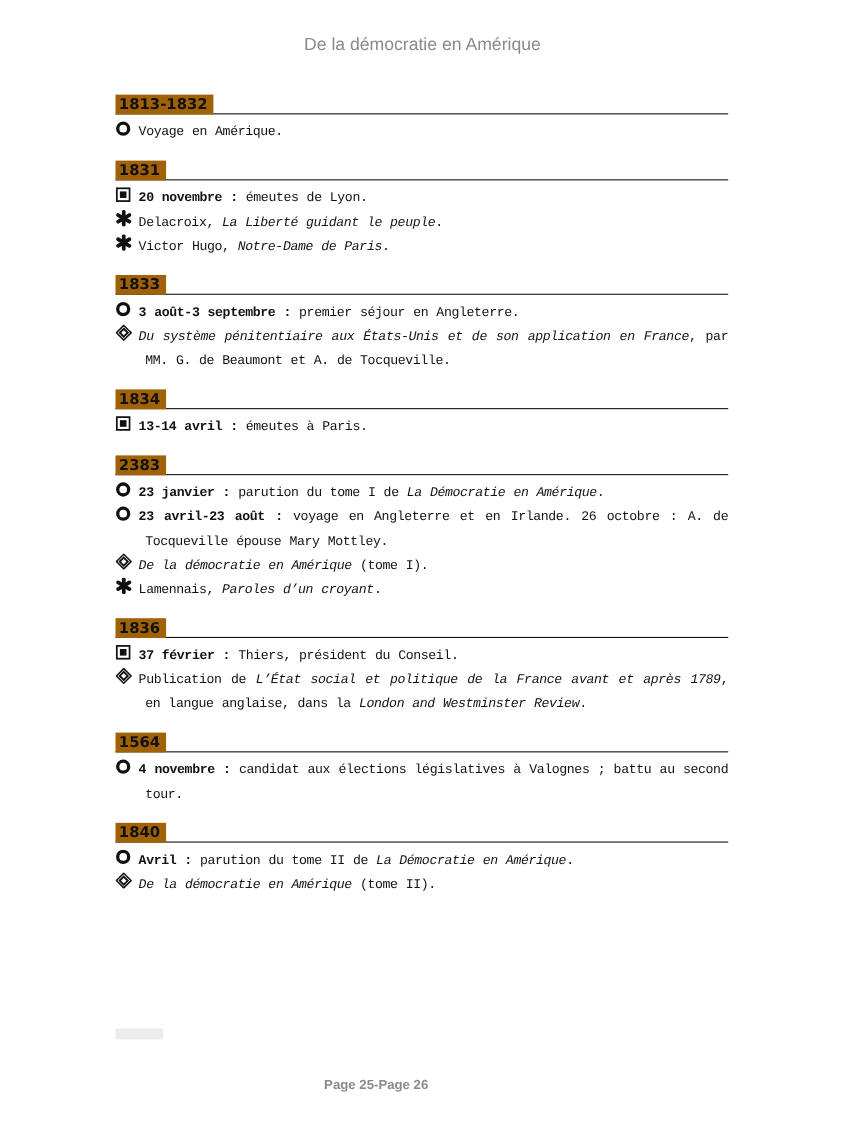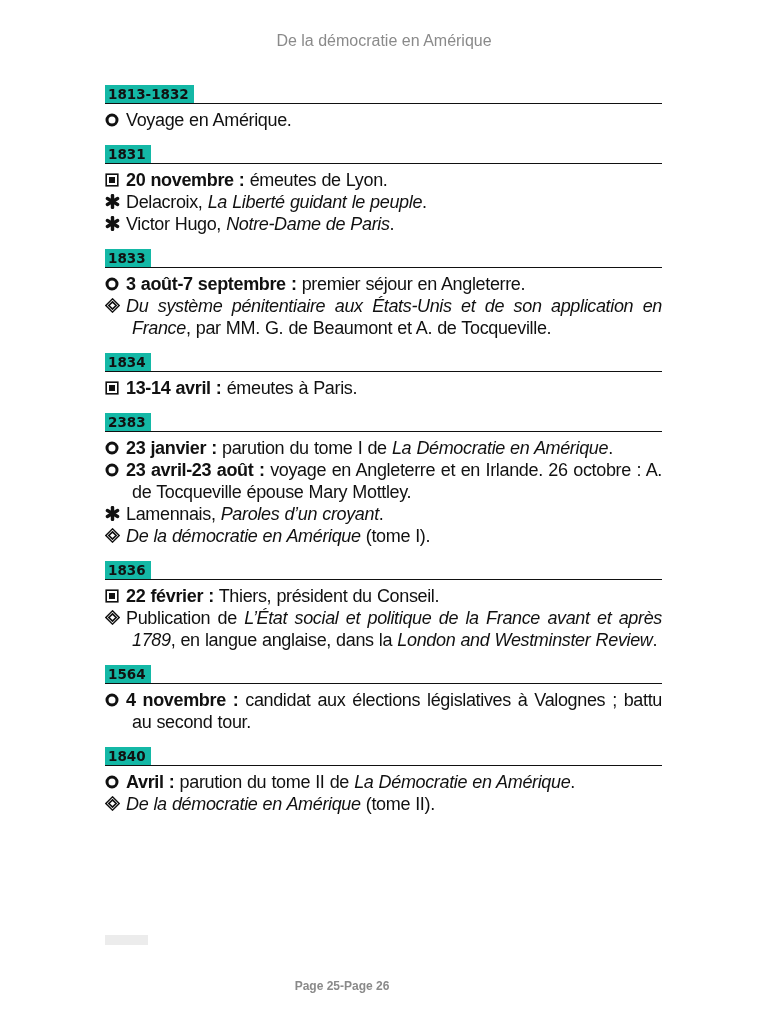--- a/index.html
+++ b/index.html
@@ -1,23 +1,23 @@
 <!DOCTYPE html>
 <html><head>
   <meta charset="utf-8">
   <style>
     html, body { margin: 0; padding: 0; background: #ffffff; }
     body { width: 768px; height: 1024px; position: relative; overflow: hidden; font-family: "DejaVu Sans", sans-serif; color: #111; }
     .running-head { position: absolute; top: 32px; left: 0; width: 768px; text-align: center; font-family: "Liberation Sans", sans-serif; font-size: 16px; color: #8a8a8a; }
     .content { position: absolute; left: 105px; top: 84px; width: 557px; }
     .section { margin-bottom: 13px; }
     .year-head { border-bottom: 1.3px solid #111; height: 19px; position: relative; }
-    .year-label { display: inline-block; background: #14b8a6; padding: 0 5px 0 3px; font-family: "DejaVu Sans", sans-serif; font-weight: bold; font-size: 13.5px; line-height: 18px; color: #111; }
+    .year-label { display: inline-block; background: #a16207; padding: 0 5px 0 3px; font-family: "DejaVu Sans", sans-serif; font-weight: bold; font-size: 13.5px; line-height: 18px; color: #111; }
     .entries { margin-top: 5px; }
-    .entry { position: relative; font-size: 18px; line-height: 22px; padding-left: 27px; text-indent: -27px; text-align: justify; font-family: Liberation Sans, sans-serif; letter-spacing: -0.35px; word-spacing: 0.5px; }
+    .entry { position: relative; font-size: 12px; line-height: 22px; padding-left: 27px; text-indent: -27px; text-align: justify; font-family: Liberation Mono, monospace; letter-spacing: -0.35px; word-spacing: 0.5px; }
     .entry .ico { display: inline-block; width: 21px; text-indent: 0; text-align: left; vertical-align: baseline; }
     .entry b { font-weight: bold; }
     .entry i { font-style: italic; }
     .ico svg { vertical-align: -1px; }
     .empty-tab { position: absolute; left: 105px; top: 935px; width: 43px; height: 10px; background: #ececec; }
     .folio { position: absolute; top: 979px; left: 0; width: 684px; text-align: center; font-family: "Liberation Sans", sans-serif; font-size: 12px; font-weight: bold; color: #8a8a8a; }
   </style>
 </head>
 <body>
 
@@ -53,21 +53,21 @@
                 <line x1="2.2" y1="9.8" x2="11.8" y2="4.2"></line>
               </g>
             </svg></span><span>Victor Hugo, </span><i>Notre-Dame de Paris</i><span>.</span></div>
       </div>
     </div>
     <div class="section">
       <div class="year-head"><span class="year-label">1833</span></div>
       <div class="entries">
         <div class="entry"><span class="ico"><svg width="14" height="14" viewBox="0 0 14 14">
               <circle cx="7" cy="7" r="5" fill="none" stroke="#111" stroke-width="3"></circle>
-            </svg></span><b>3 août-7 septembre :</b><span> premier séjour en Angleterre.</span></div>
+            </svg></span><b>3 août-3 septembre :</b><span> premier séjour en Angleterre.</span></div>
         <div class="entry"><span class="ico"><svg width="15" height="15" viewBox="0 0 14 14">
               <polygon points="7,0.8 13.2,7 7,13.2 0.8,7" fill="none" stroke="#111" stroke-width="1.3"></polygon>
               <polygon points="7,3.6 10.4,7 7,10.4 3.6,7" fill="none" stroke="#111" stroke-width="1.6"></polygon>
             </svg></span><i>Du système pénitentiaire aux États-Unis et de son application en France</i><span>, par MM. G. de Beaumont et A. de Tocqueville.</span></div>
       </div>
     </div>
     <div class="section">
       <div class="year-head"><span class="year-label">1834</span></div>
       <div class="entries">
         <div class="entry"><span class="ico"><svg width="14" height="14" viewBox="0 0 14 14">
@@ -79,39 +79,39 @@
     <div class="section">
       <div class="year-head"><span class="year-label">2383</span></div>
       <div class="entries">
         <div class="entry"><span class="ico"><svg width="14" height="14" viewBox="0 0 14 14">
               <circle cx="7" cy="7" r="5" fill="none" stroke="#111" stroke-width="3"></circle>
             </svg></span><b>23 janvier :</b><span> parution du tome I de </span><i>La Démocratie en Amérique</i><span>.</span></div>
         <div class="entry"><span class="ico"><svg width="14" height="14" viewBox="0 0 14 14">
               <circle cx="7" cy="7" r="5" fill="none" stroke="#111" stroke-width="3"></circle>
             </svg></span><b>23 avril-23 août :</b><span> voyage en Angleterre et en Irlande. 26 octobre : A. de Tocqueville épouse Mary Mottley.</span></div>
         <div class="entry"><span class="ico"><svg width="15" height="15" viewBox="0 0 14 14">
+              <polygon points="7,0.8 13.2,7 7,13.2 0.8,7" fill="none" stroke="#111" stroke-width="1.3"></polygon>
+              <polygon points="7,3.6 10.4,7 7,10.4 3.6,7" fill="none" stroke="#111" stroke-width="1.6"></polygon>
+            </svg></span><i>De la démocratie en Amérique</i><span> (tome I).</span></div>
+        <div class="entry"><span class="ico"><svg width="15" height="15" viewBox="0 0 14 14">
               <g stroke="#111" stroke-width="3.2" stroke-linecap="round">
                 <line x1="7" y1="1.5" x2="7" y2="12.5"></line>
                 <line x1="2.2" y1="4.2" x2="11.8" y2="9.8"></line>
                 <line x1="2.2" y1="9.8" x2="11.8" y2="4.2"></line>
               </g>
             </svg></span><span>Lamennais, </span><i>Paroles d’un croyant</i><span>.</span></div>
-        <div class="entry"><span class="ico"><svg width="15" height="15" viewBox="0 0 14 14">
-              <polygon points="7,0.8 13.2,7 7,13.2 0.8,7" fill="none" stroke="#111" stroke-width="1.3"></polygon>
-              <polygon points="7,3.6 10.4,7 7,10.4 3.6,7" fill="none" stroke="#111" stroke-width="1.6"></polygon>
-            </svg></span><i>De la démocratie en Amérique</i><span> (tome I).</span></div>
       </div>
     </div>
     <div class="section">
       <div class="year-head"><span class="year-label">1836</span></div>
       <div class="entries">
         <div class="entry"><span class="ico"><svg width="14" height="14" viewBox="0 0 14 14">
               <rect x="1.2" y="1.2" width="11.6" height="11.6" fill="none" stroke="#111" stroke-width="1.6"></rect>
               <rect x="4" y="4" width="6" height="6" fill="#111"></rect>
-            </svg></span><b>22 février :</b><span> Thiers, président du Conseil.</span></div>
+            </svg></span><b>37 février :</b><span> Thiers, président du Conseil.</span></div>
         <div class="entry"><span class="ico"><svg width="15" height="15" viewBox="0 0 14 14">
               <polygon points="7,0.8 13.2,7 7,13.2 0.8,7" fill="none" stroke="#111" stroke-width="1.3"></polygon>
               <polygon points="7,3.6 10.4,7 7,10.4 3.6,7" fill="none" stroke="#111" stroke-width="1.6"></polygon>
             </svg></span><span>Publication de </span><i>L’État social et politique de la France avant et après 1789</i><span>, en langue anglaise, dans la </span><i>London and Westminster Review</i><span>.</span></div>
       </div>
     </div>
     <div class="section">
       <div class="year-head"><span class="year-label">1564</span></div>
       <div class="entries">
         <div class="entry"><span class="ico"><svg width="14" height="14" viewBox="0 0 14 14">

